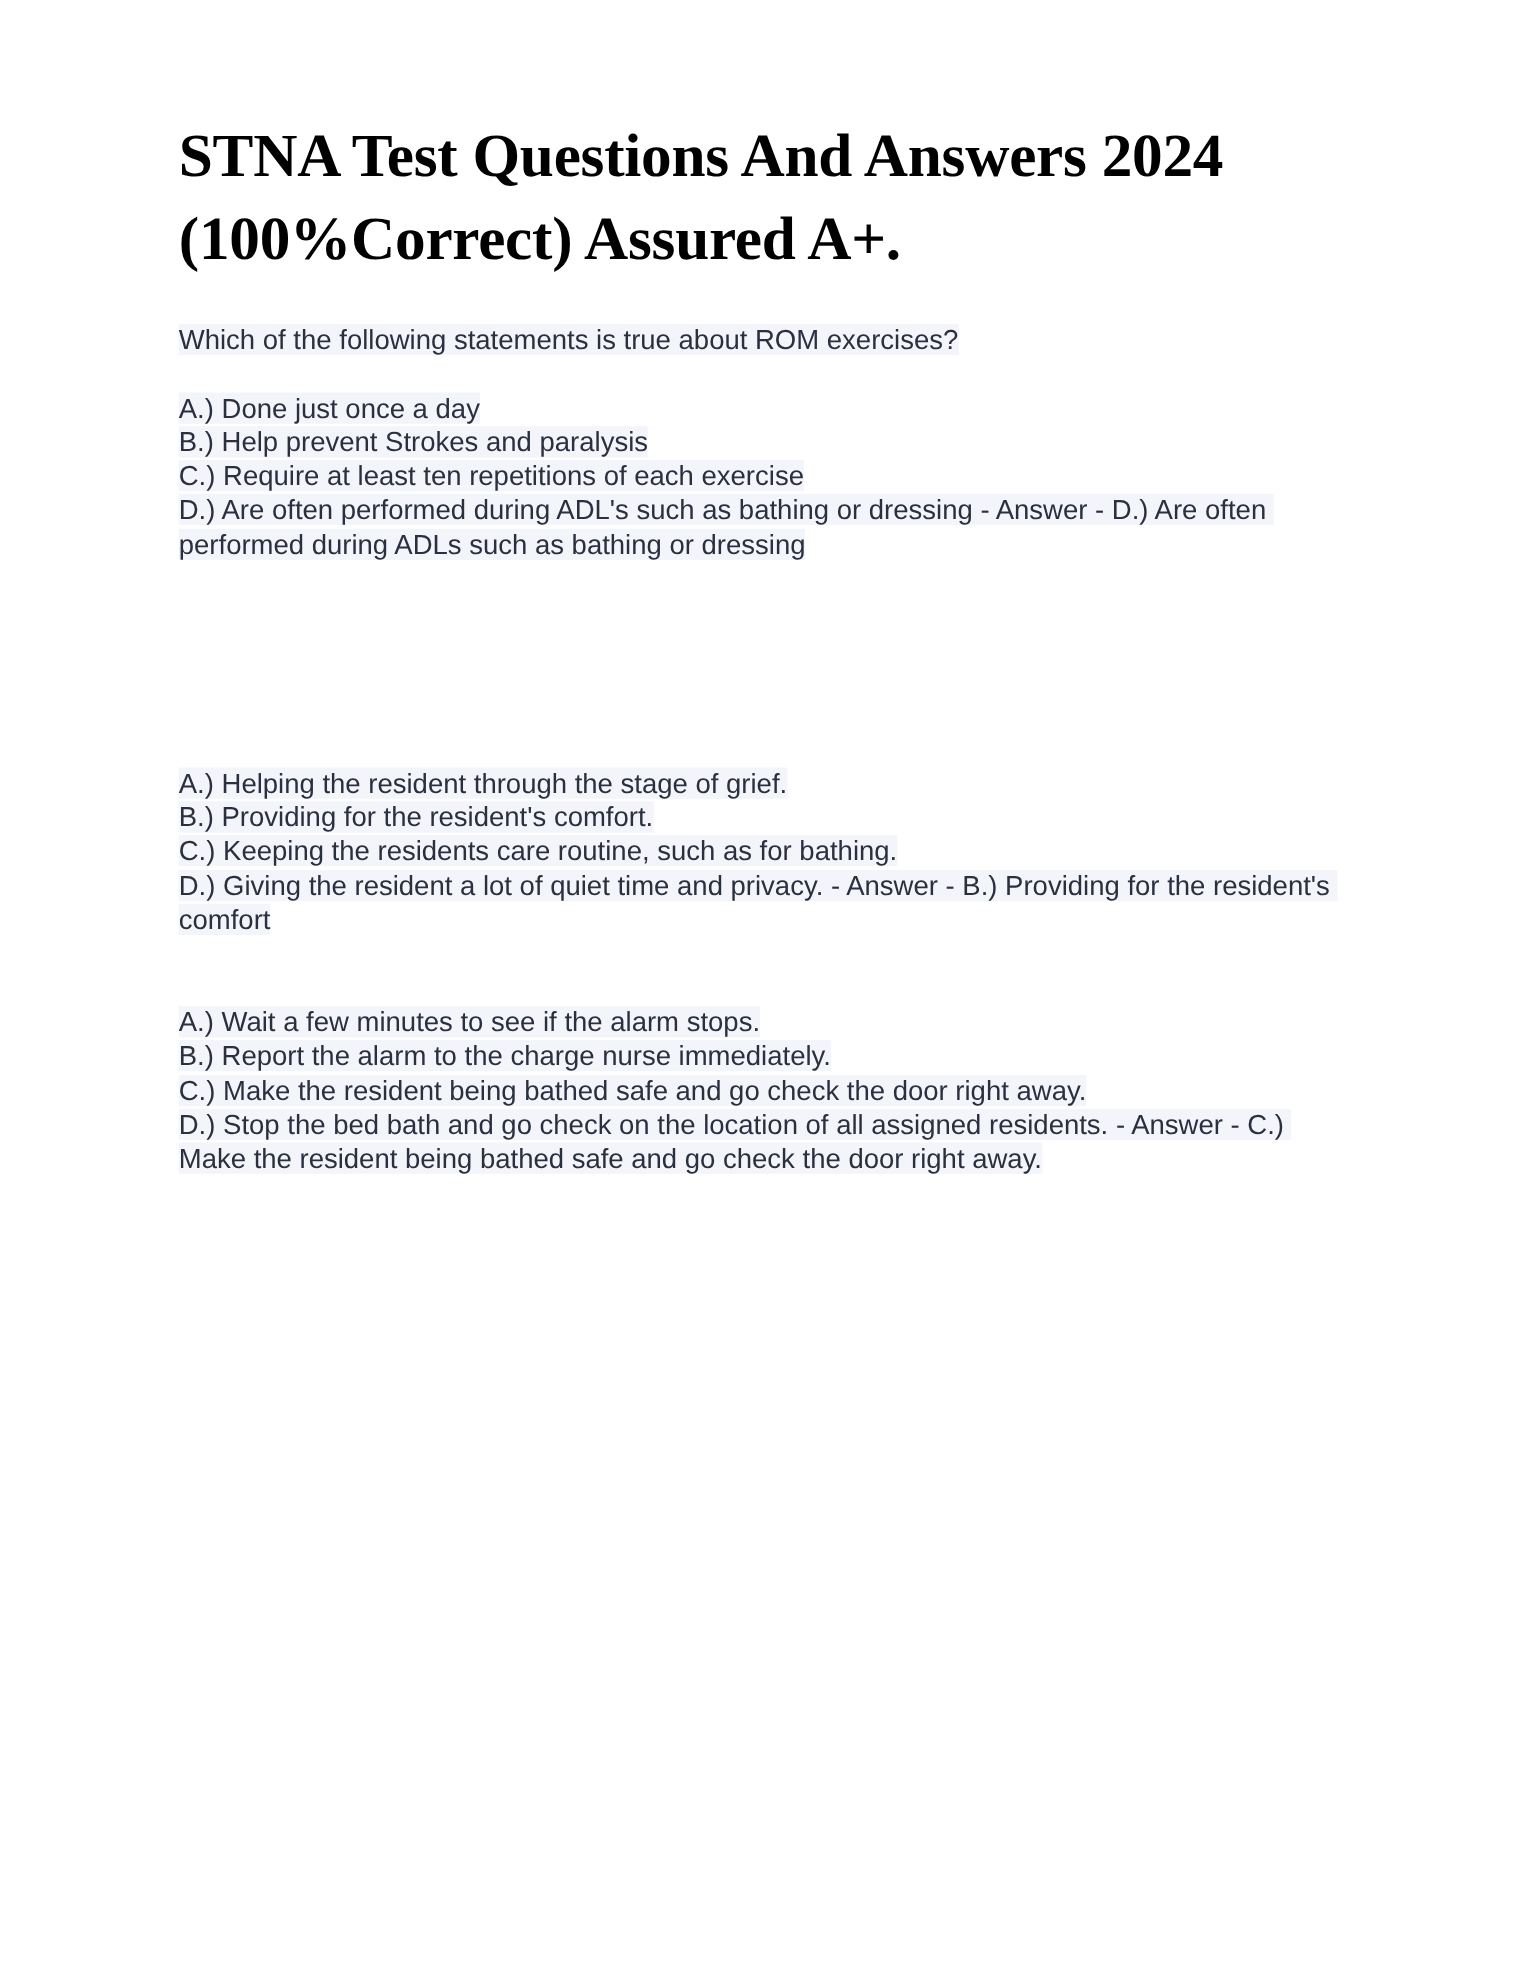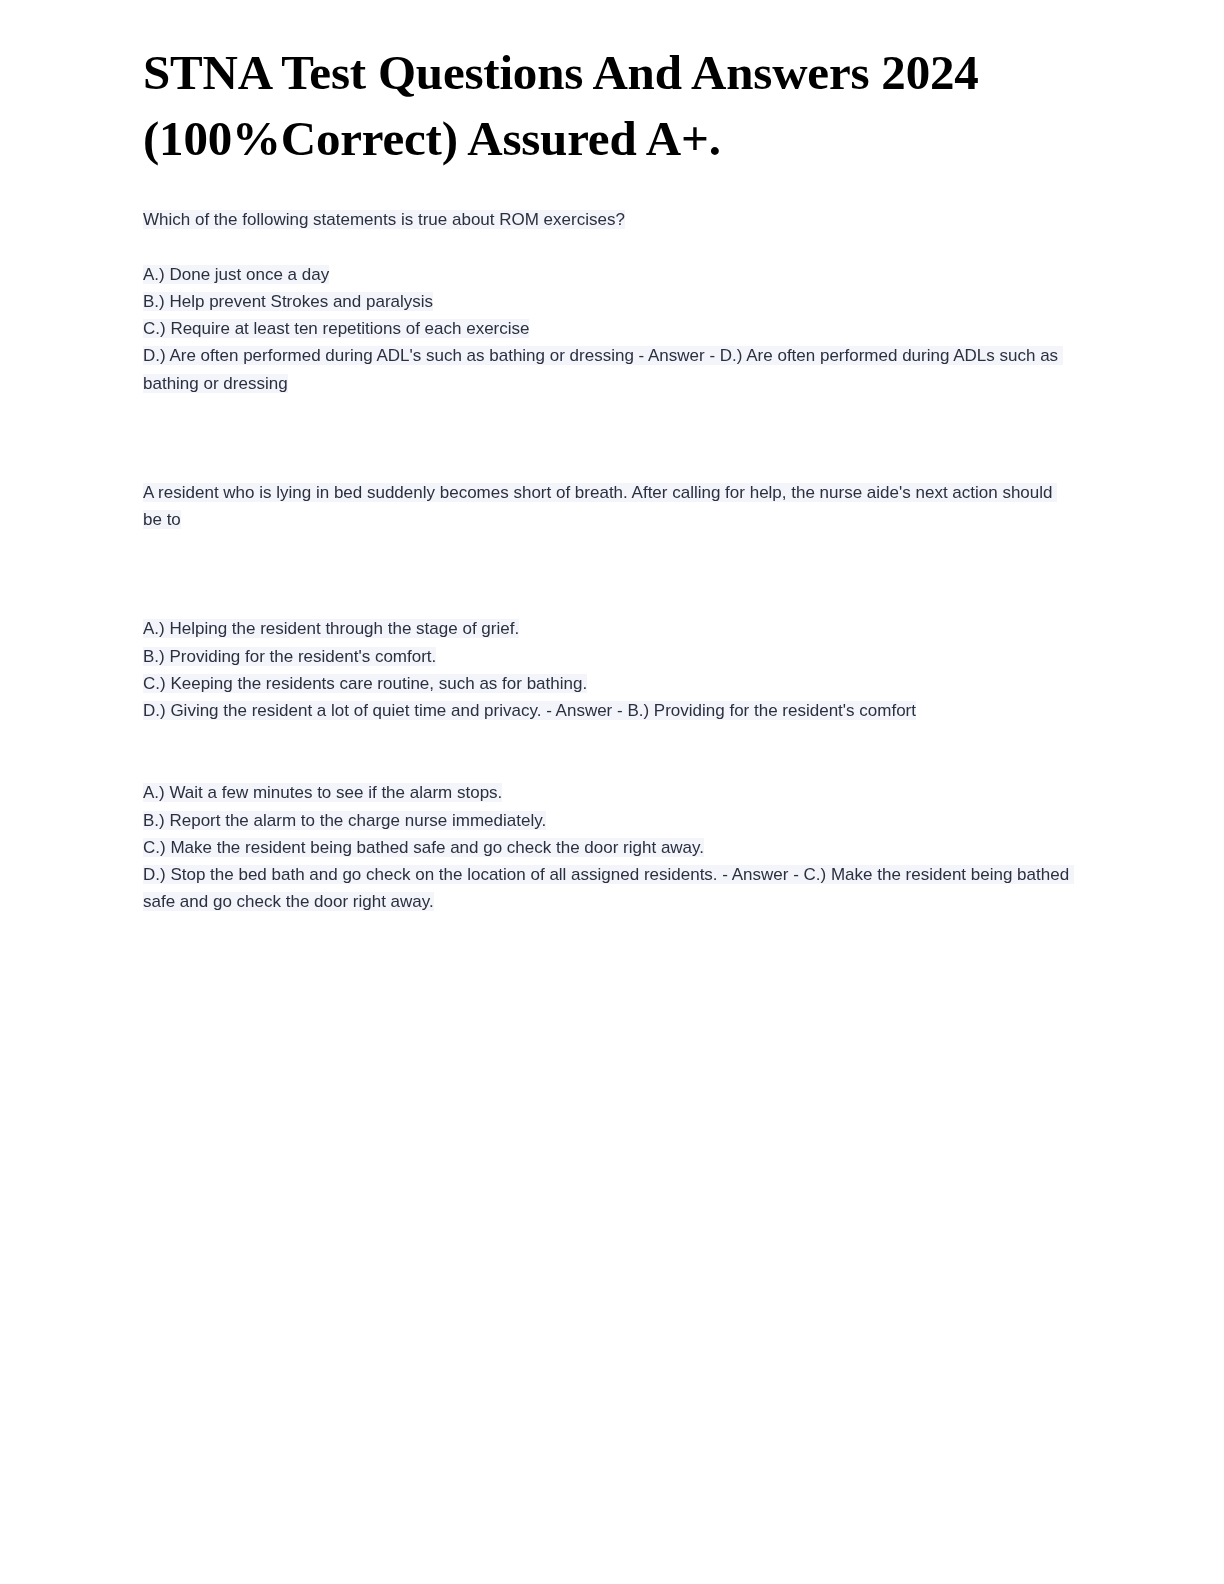--- a/index.html
+++ b/index.html
@@ -13,36 +13,36 @@
     height: 1584px;
     overflow: hidden;
     font-family: "Liberation Sans", sans-serif;
   }
   .page {
     position: relative;
     width: 1224px;
     height: 1584px;
     background: #ffffff;
     box-sizing: border-box;
-    padding: 40px 148px 0 143px;
+    padding: 92px 148px 0 143px;
     border-radius: 22px;
   }
   .doc-title {
     font-family: "Liberation Serif", "DejaVu Serif", serif;
     font-weight: 700;
     font-size: 49px;
     line-height: 66px;
     color: #000000;
     letter-spacing: -0.2px;
     margin: 0 0 34px 0;
     max-width: 960px;
   }
   .body-block {
     font-family: "Liberation Sans", sans-serif;
-    font-size: 17px;
+    font-size: 22px;
     line-height: 27.3px;
     color: #2b3040;
     max-width: 935px;
     margin: 0;
     white-space: pre-wrap;
     word-wrap: break-word;
   }
   .body-block .hl {
     background-color: #f4f5fa;
     box-decoration-break: clone;
@@ -73,21 +73,20 @@
 
   <div class="block-gap"></div>
 
   <div class="qa-section">
     <div class="block-gap"></div>
   </div>
 
   <div class="block-gap"></div>
 
   <div class="qa-section">
-    <p class="body-block"><span class="hl">A resident who is lying in bed suddenly becomes short of breath. After calling for help, the nurse aide's next action should be to</span></p>
     <div class="block-gap"></div>
   </div>
 
   <div class="block-gap"></div>
 
   <div class="qa-section">
     <div class="block-gap"></div>
     <p class="body-block"><span class="hl">A.) Helping the resident through the stage of grief.
 B.) Providing for the resident's comfort.
 C.) Keeping the residents care routine, such as for bathing.

